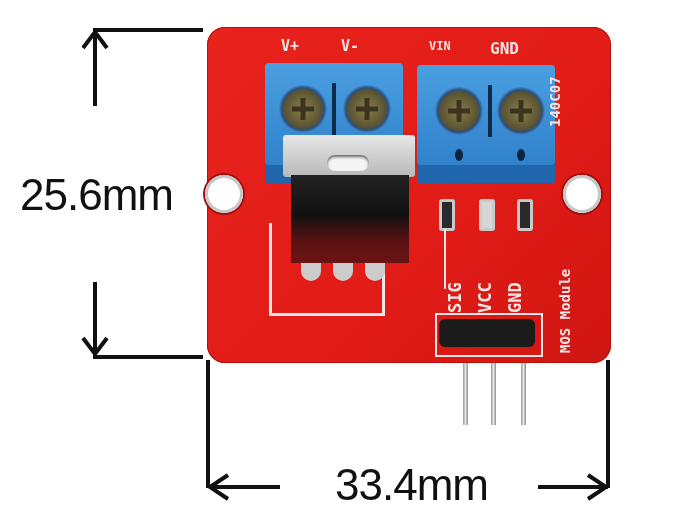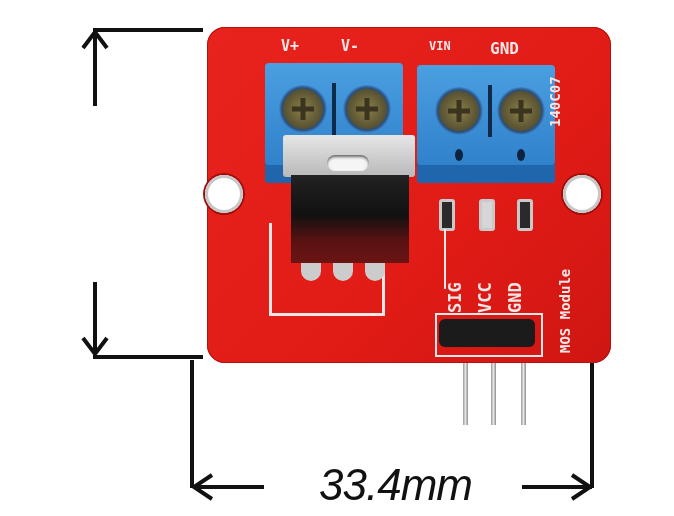--- a/index.html
+++ b/index.html
@@ -32,23 +32,24 @@
   <div class="abs" style="left:93px;top:28px;width:110px;height:4px;background:#111;"></div>
   <div class="abs" style="left:93px;top:355px;width:110px;height:4px;background:#111;"></div>
   <div class="abs" style="left:93px;top:32px;width:4px;height:74px;background:#111;"></div>
   <svg class="abs" style="left:79px;top:26px;" width="32" height="26">
       <polyline points="4,22 16,6 28,22" fill="none" stroke="#111" stroke-width="4"></polyline>
     </svg>
   <div class="abs" style="left:93px;top:282px;width:4px;height:72px;background:#111;"></div>
   <svg class="abs" style="left:79px;top:334px;" width="32" height="26">
       <polyline points="4,4 16,20 28,4" fill="none" stroke="#111" stroke-width="4"></polyline>
     </svg>
+  <div class="abs dim-label" style="left:20px;top:170px;">25.6mm</div>
 </div>
 
-<div class="abs" style="left:184px;top:360px;width:420px;height:156px;font-style:italic;">
+<div class="abs" style="left:200px;top:360px;width:420px;height:156px;">
   <div class="abs" style="left:6px;top:0;width:4px;height:128px;background:#111;"></div>
   <div class="abs" style="left:406px;top:0;width:4px;height:128px;background:#111;"></div>
   <div class="abs" style="left:10px;top:125px;width:70px;height:4px;background:#111;"></div>
   <svg class="abs" style="left:6px;top:113px;" width="26" height="28">
       <polyline points="22,2 4,14 22,26" fill="none" stroke="#111" stroke-width="4"></polyline>
     </svg>
   <div class="abs" style="left:338px;top:125px;width:70px;height:4px;background:#111;"></div>
   <svg class="abs" style="left:384px;top:113px;" width="26" height="28">
       <polyline points="4,2 22,14 4,26" fill="none" stroke="#111" stroke-width="4"></polyline>
     </svg>

